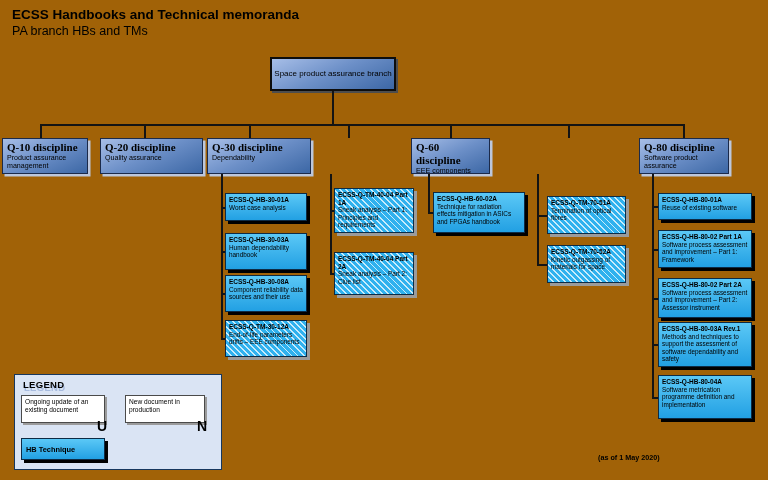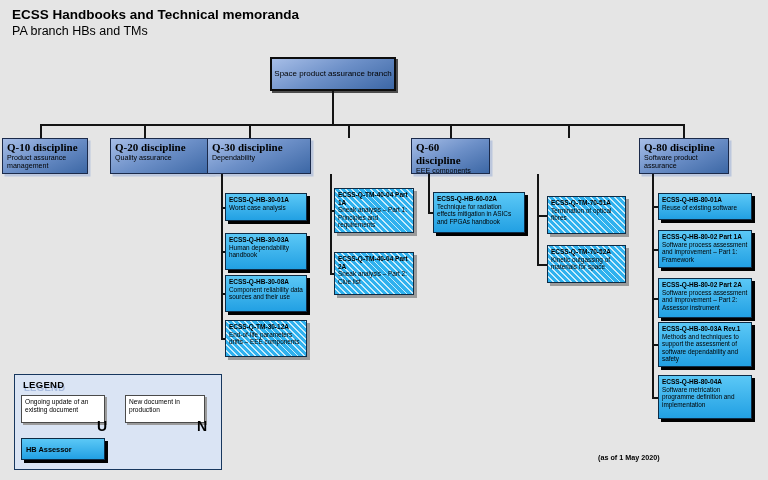--- a/index.html
+++ b/index.html
@@ -1,16 +1,16 @@
 <!DOCTYPE html>
 <html><head>
 <meta charset="utf-8">
 <style>
   html,body{margin:0;padding:0;background:#fff;}
-  #canvas{position:relative;width:768px;height:480px;background:#e5e5e5;overflow:hidden;
+  #canvas{position:relative;width:768px;height:480px;background:#a16207;overflow:hidden;
           font-family:"Liberation Sans", sans-serif;color:#000;}
 
   .hdr-title{position:absolute;left:12px;top:7px;font-size:13.5px;font-weight:bold;}
   .hdr-sub{position:absolute;left:12px;top:24px;font-size:12.5px;}
 
   .line{position:absolute;background:#141414;}
 
   .grad{background:linear-gradient(155deg,#a7bee7 0%,#6d90c8 48%,#3c67a5 100%);
         border:1px solid #1b2a4a;box-sizing:border-box;}
   .root{position:absolute;left:270px;top:57px;width:126px;height:34px;
@@ -64,21 +64,21 @@
   <div class="line" style="left:249px;top:124px;width:1.5px;height:14px"></div>
   <div class="line" style="left:348px;top:124px;width:1.5px;height:14px"></div>
   <div class="line" style="left:450px;top:124px;width:1.5px;height:14px"></div>
   <div class="line" style="left:568px;top:124px;width:1.5px;height:14px"></div>
   <div class="line" style="left:683px;top:124px;width:1.5px;height:14px"></div>
 
   <div class="disc grad" style="left:2px;width:86px">
     <div class="disc-code">Q-10 discipline</div>
     <div>Product assurance management</div>
   </div>
-  <div class="disc grad" style="left:110px;width:103px">
+  <div class="disc grad" style="left:100px;width:103px">
     <div class="disc-code">Q-20 discipline</div>
     <div>Quality assurance</div>
   </div>
   <div class="disc grad" style="left:207px;width:104px">
     <div class="disc-code">Q-30 discipline</div>
     <div>Dependability</div>
   </div>
   <div class="disc grad" style="left:411px;width:79px">
     <div class="disc-code">Q-60 discipline</div>
     <div>EEE components</div>
@@ -176,18 +176,18 @@
   <div class="legend">
     <div class="legend-title">LEGEND</div>
     <div class="lg-white" style="left:6px;top:20px">
       <span>Ongoing update of an existing document</span>
       <span class="lg-marker">U</span>
     </div>
     <div class="lg-white" style="left:110px;top:20px;width:80px">
       <span>New document in production</span>
       <span class="lg-marker">N</span>
     </div>
-    <div class="lg-hb">HB Assessor</div>
+    <div class="lg-hb">HB Technique</div>
   </div>
 
   <div class="footnote">(as of 1 May 2020)</div>
 
 </div>
 
 </body></html>

